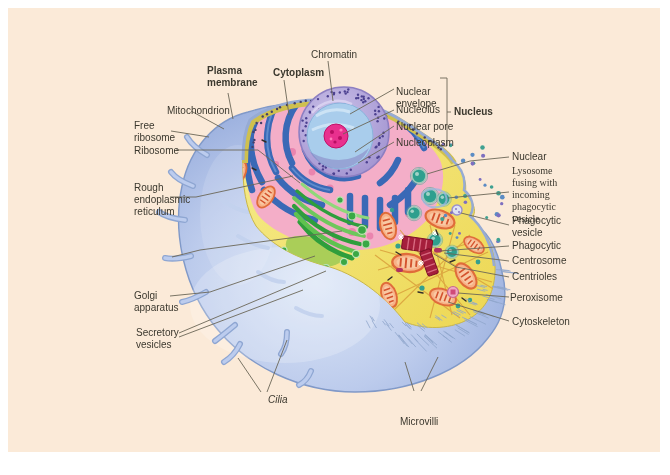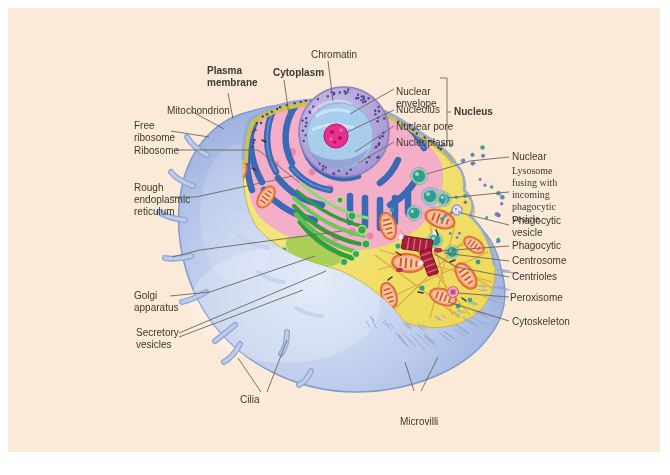--- a/index.html
+++ b/index.html
@@ -516,21 +516,21 @@
 
   <div class="lbl b" style="left:207px;top:65px;width:56px;">Plasma membrane</div>
   <div class="lbl b nw" style="left:262px;top:67px;margin-left:11px;">Cytoplasm</div>
   <div class="lbl nw" style="left:311px;top:49px;">Chromatin</div>
   <div class="lbl nw" style="left:134px;top:105px;margin-left:33px;">Mitochondrion</div>
   <div class="lbl" style="left:134px;top:120px;width:46px;">Free ribosome</div>
   <div class="lbl nw" style="left:134px;top:145px;">Ribosome</div>
   <div class="lbl" style="left:134px;top:182px;width:62px;">Rough endoplasmic reticulum</div>
   <div class="lbl" style="left:134px;top:290px;width:52px;">Golgi apparatus</div>
   <div class="lbl" style="left:136px;top:327px;width:52px;">Secretory vesicles</div>
-  <div class="lbl nw" style="left:240px;top:394px;">Cilia</div>
+  <div class="lbl nw" style="left:268px;top:394px;font-style:italic;">Cilia</div>
   <div class="lbl nw" style="left:400px;top:393px;margin-top:23px;">Microvilli</div>
   <div class="lbl" style="left:396px;top:86px;width:48px;">Nuclear envelope</div>
   <div class="lbl nw" style="left:396px;top:104px;">Nucleolus</div>
   <div class="lbl nw" style="left:396px;top:121px;">Nuclear pore</div>
   <div class="lbl nw" style="left:396px;top:137px;">Nucleoplasm</div>
   <div class="lbl b nw" style="left:454px;top:106px;">Nucleus</div>
   <div class="lbl nw" style="left:512px;top:151px;">Nuclear</div>
   <div class="lbl" style="left:512px;top:165px;width:56px;font-family:Liberation Serif, serif;">Lysosome fusing with incoming phagocytic vesicle</div>
   <div class="lbl" style="left:512px;top:215px;width:56px;">Phagocytic vesicle</div>
   <div class="lbl nw" style="left:512px;top:240px;">Phagocytic</div>

